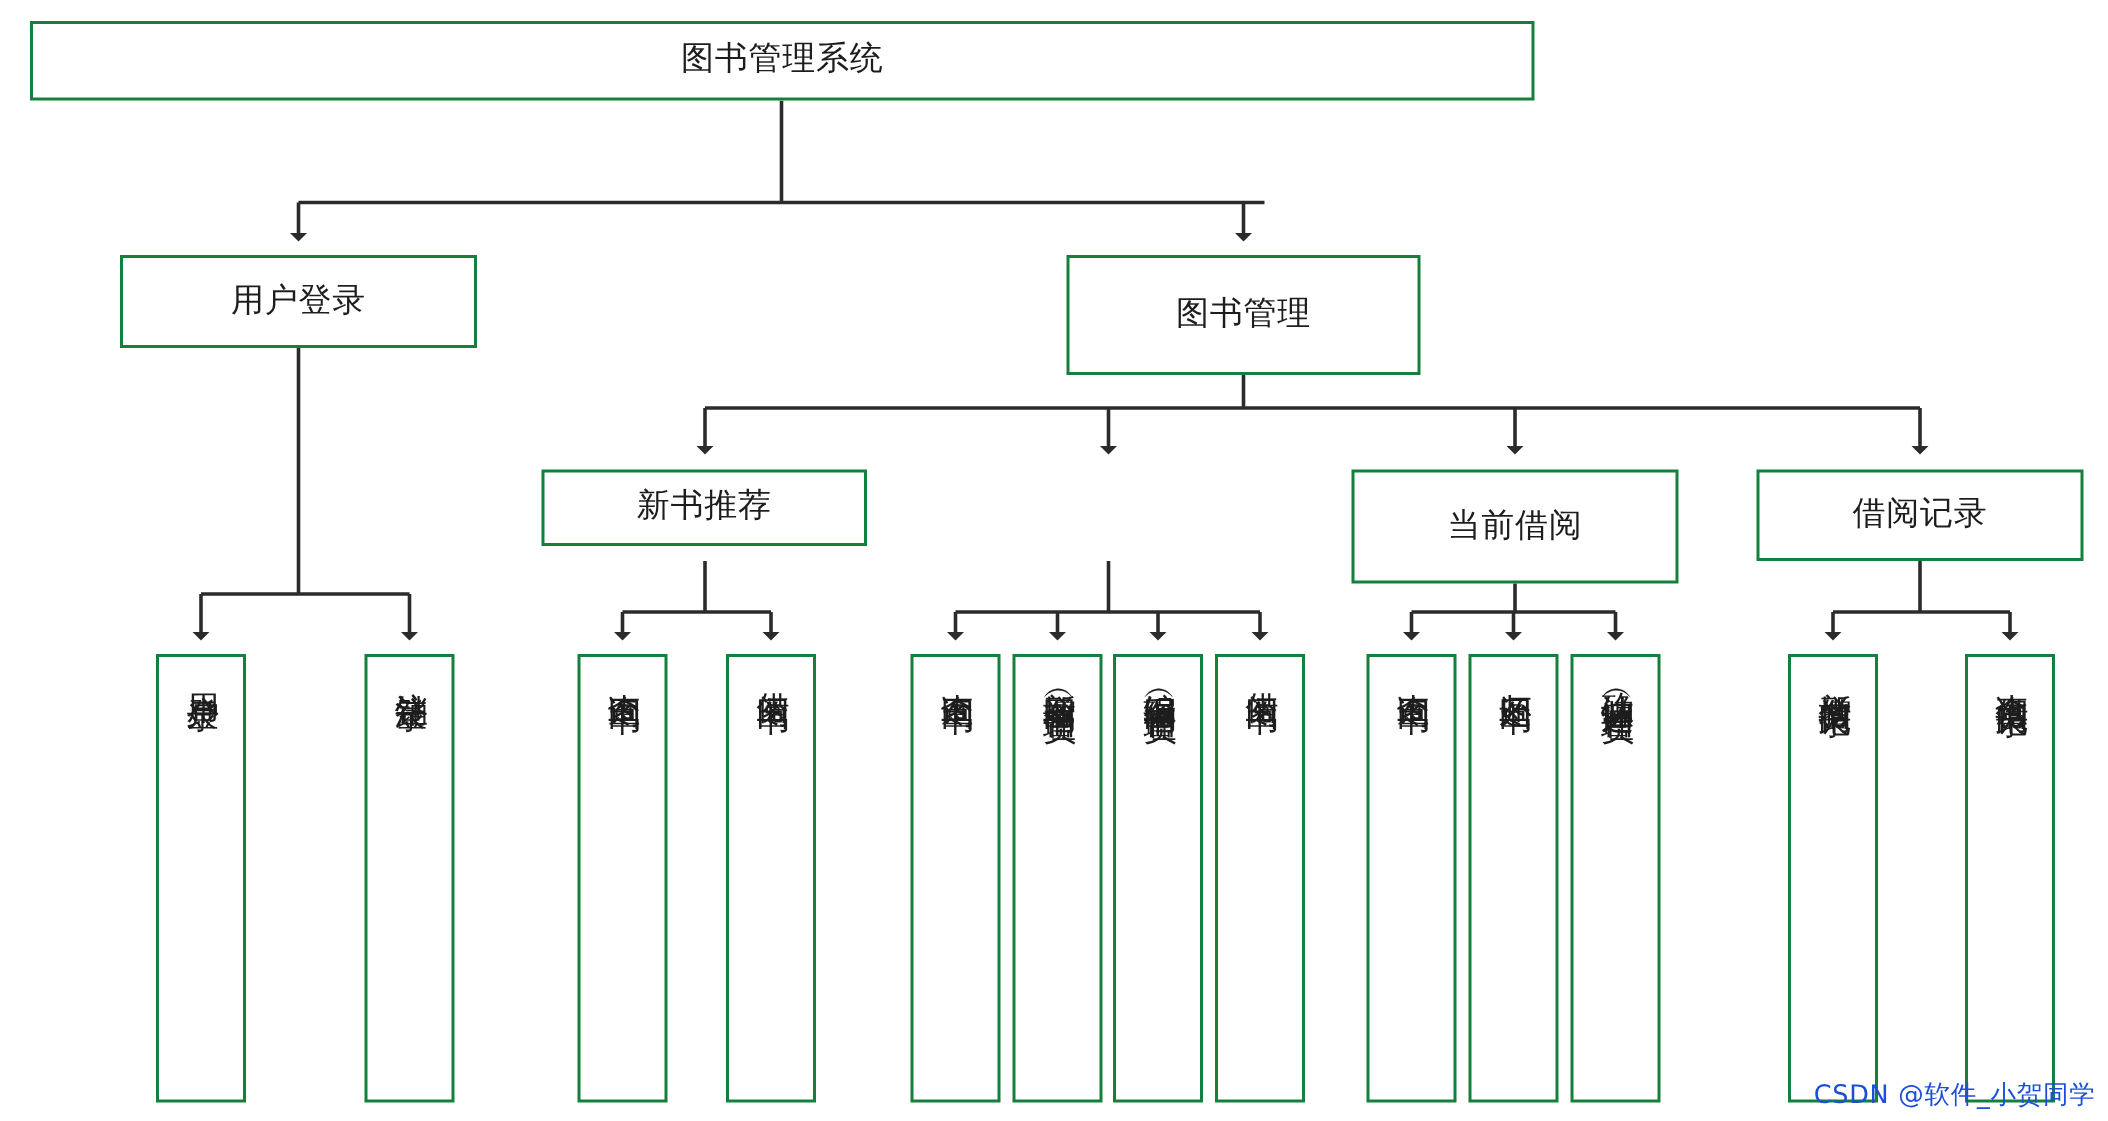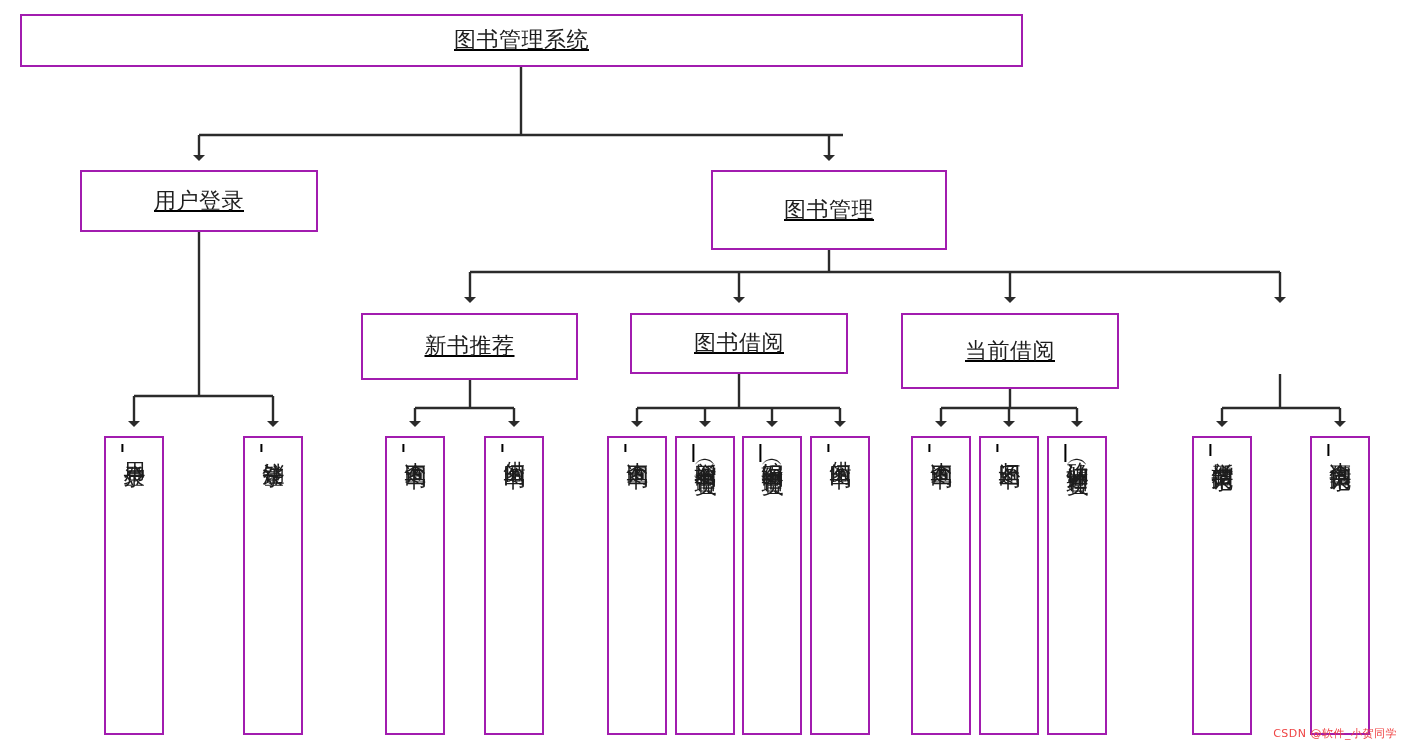--- a/index.html
+++ b/index.html
@@ -23,25 +23,24 @@
     position: absolute;
     left: 0; top: 0;
     width: 1405px;
     height: 747px;
     pointer-events: none;
   }
   .node {
     position: absolute;
     box-sizing: border-box;
     background: #ffffff;
-    border: 2px solid #a21caf;
+    border: 2px solid #15803d;
     display: flex;
     align-items: center;
     justify-content: center;
-    text-decoration: underline;
   }
   .node .label {
     color: #1d1d1d;
     line-height: 1.12;
     letter-spacing: 0.5px;
     white-space: pre-wrap;
     text-align: center;
   }
   .node.horiz .label {
     font-size: 22px;
@@ -58,22 +57,22 @@
     writing-mode: vertical-rl;
     text-orientation: upright;
     font-size: 22px;
     line-height: 1.22;
     letter-spacing: 2px;
   }
   #watermark {
     position: absolute;
     right: 8px;
     bottom: 6px;
-    font-size: 11px;
-    color: #ef4444;
+    font-size: 17px;
+    color: #1d4ed8;
     letter-spacing: 0.5px;
     user-select: none;
     white-space: nowrap;
   }
 </style>
 </head>
 <body>
 
 <div id="diagram-root">
 
@@ -131,28 +130,28 @@
     <span class="label">图书管理系统</span>
   </div>
 
   <div class="node horiz" style="left:80px; top:170px; width:238px; height:62px;">
     <span class="label">用户登录</span>
   </div>
   <div class="node horiz" style="left:711px; top:170px; width:236px; height:80px;">
     <span class="label">图书管理</span>
   </div>
 
-  <div class="node horiz" style="left:361px; top:313px; width:217px; height:67px;">
+  <div class="node horiz" style="left:361px; top:313px; width:217px; height:51px;">
     <span class="label">新书推荐</span>
-  </div>
-  <div class="node horiz" style="left:630px; top:313px; width:218px; height:61px;">
-    <span class="label">图书借阅</span>
   </div>
   <div class="node horiz" style="left:901px; top:313px; width:218px; height:76px;">
     <span class="label">当前借阅</span>
+  </div>
+  <div class="node horiz" style="left:1171px; top:313px; width:218px; height:61px;">
+    <span class="label">借阅记录</span>
   </div>
 
   <div class="node vert" style="left:104px; top:436px; width:60px; height:299px;">
     <span class="label">用户登录</span>
   </div>
   <div class="node vert" style="left:243px; top:436px; width:60px; height:299px;">
     <span class="label">注销登录</span>
   </div>
 
   <div class="node vert" style="left:385px; top:436px; width:60px; height:299px;">

